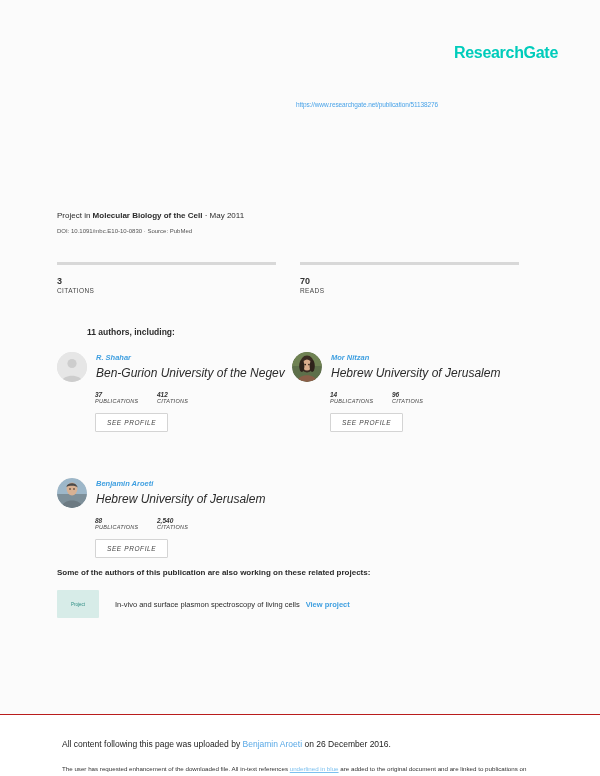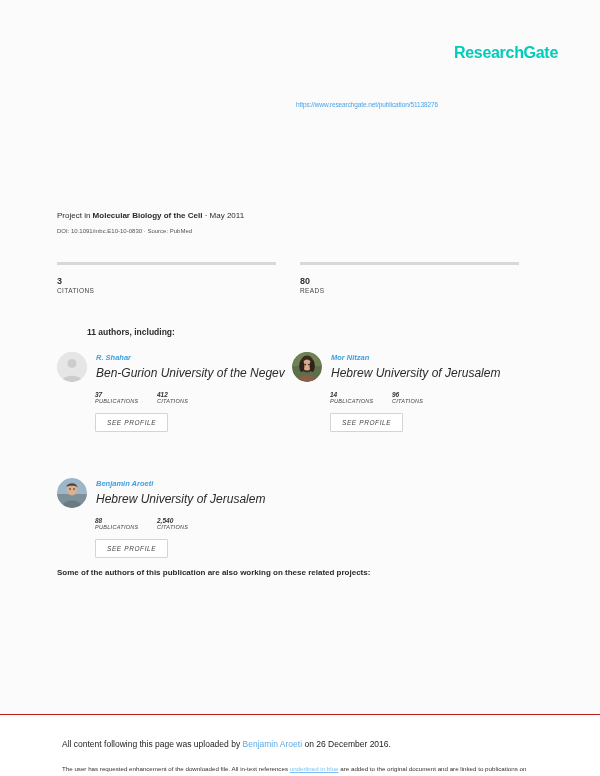--- a/index.html
+++ b/index.html
@@ -178,21 +178,21 @@
   <div class="article-doi">DOI: 10.1091/mbc.E10-10-0830 · Source: PubMed</div>
 
   <div class="stats">
     <div class="stat-col">
       <div class="stat-rule"></div>
       <div class="stat-number">3</div>
       <div class="stat-label">CITATIONS</div>
     </div>
     <div class="stat-col">
       <div class="stat-rule"></div>
-      <div class="stat-number">80</div>
+      <div class="stat-number">70</div>
       <div class="stat-label">READS</div>
     </div>
   </div>
 
   <div class="authors-head">11 authors, including:</div>
 
   <div class="authors-grid">
 
     <div class="author-row">
 
@@ -304,20 +304,27 @@
         </div>
         <div class="see-profile">SEE PROFILE</div>
       </div>
 
       <div class="author-card"></div>
     </div>
 
   </div>
 
   <div class="projects-head">Some of the authors of this publication are also working on these related projects:</div>
+  <div class="project-row">
+    <div class="project-thumb">
+      <span>Project</span>
+    </div>
+    <div class="project-title">In-vivo and surface plasmon spectroscopy of living cells</div>
+    <div class="view-project">View project</div>
+  </div>
 
   <div class="footer-band">
     <div class="footer-line1">
       <span>All content following this page was uploaded by </span><span class="lnk">Benjamin Aroeti</span><span> on 26 December 2016.</span>
     </div>
     <div class="footer-line2">
       <span>The user has requested enhancement of the downloaded file. All in-text references </span><span class="lnk">underlined in blue</span><span> are added to the original document and are linked to publications on ResearchGate, letting you access and read them immediately.</span>
     </div>
   </div>
 

